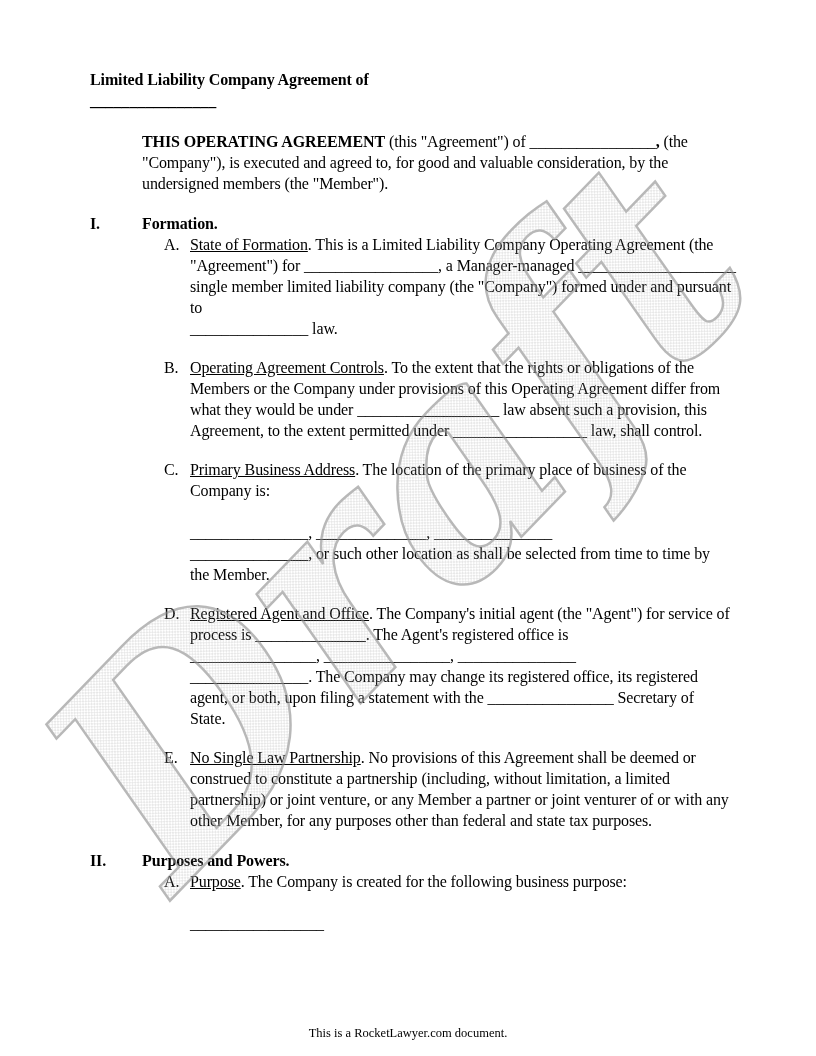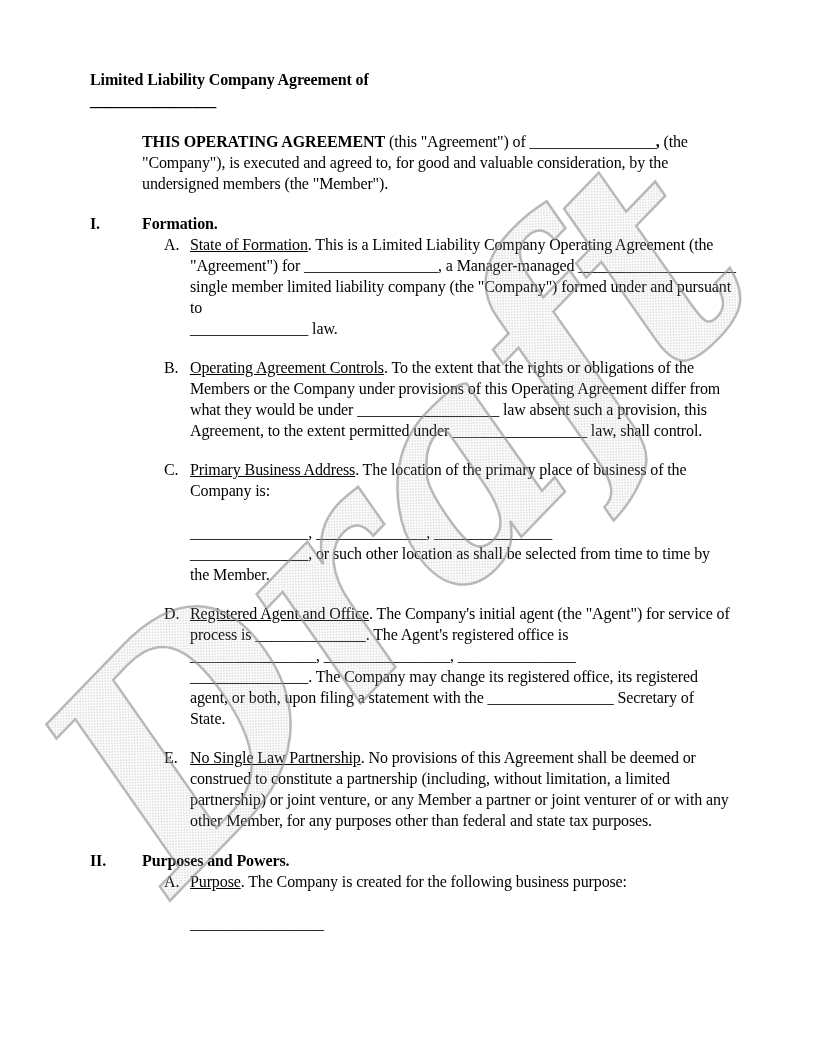--- a/index.html
+++ b/index.html
@@ -124,14 +124,15 @@
     </div>
 
     <div class="item">
       <span class="letter">A.</span>
       <span class="itext pre"><span class="u">Purpose</span><span>. The Company is created for the following business purpose:
 
 _________________</span></span>
     </div>
   </div>
 
+  <div class="footer">This is a RocketLawyer.com document.</div>
 
 </div>
 
 </body></html>

